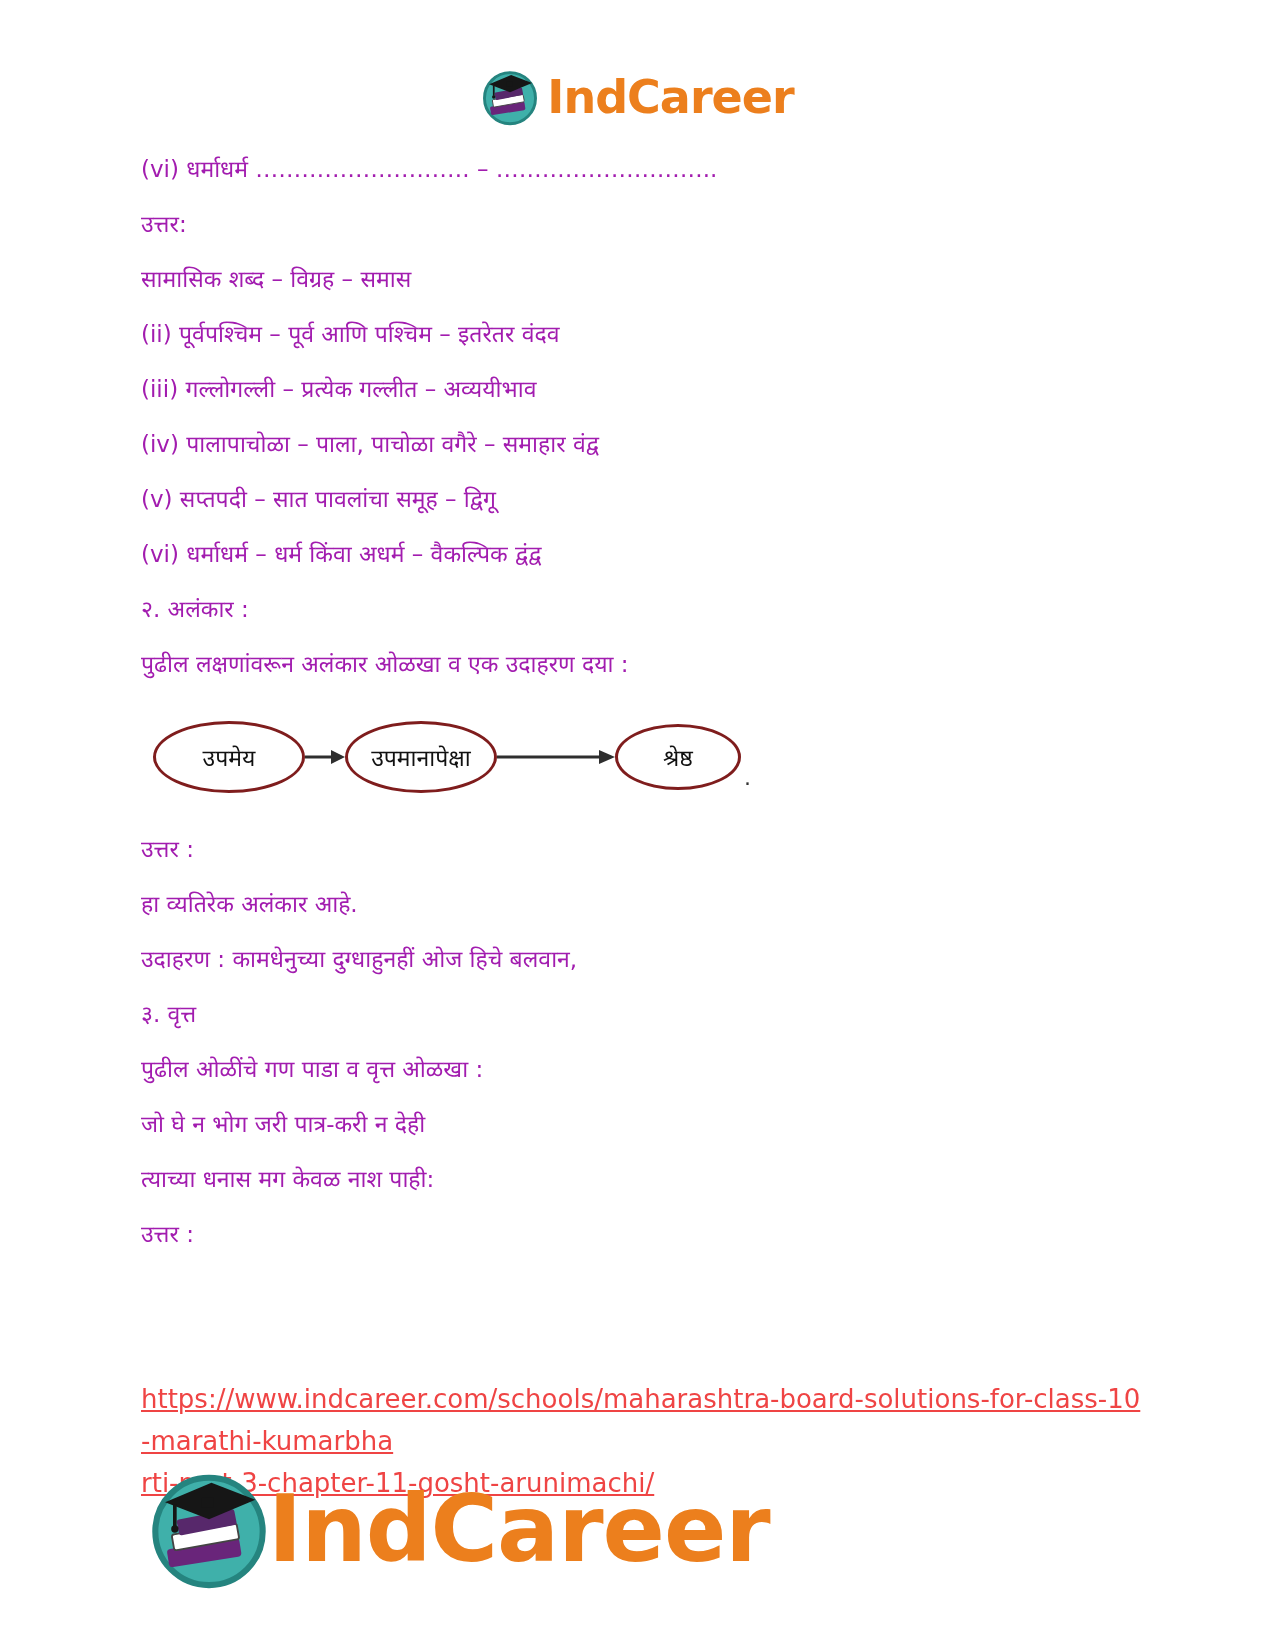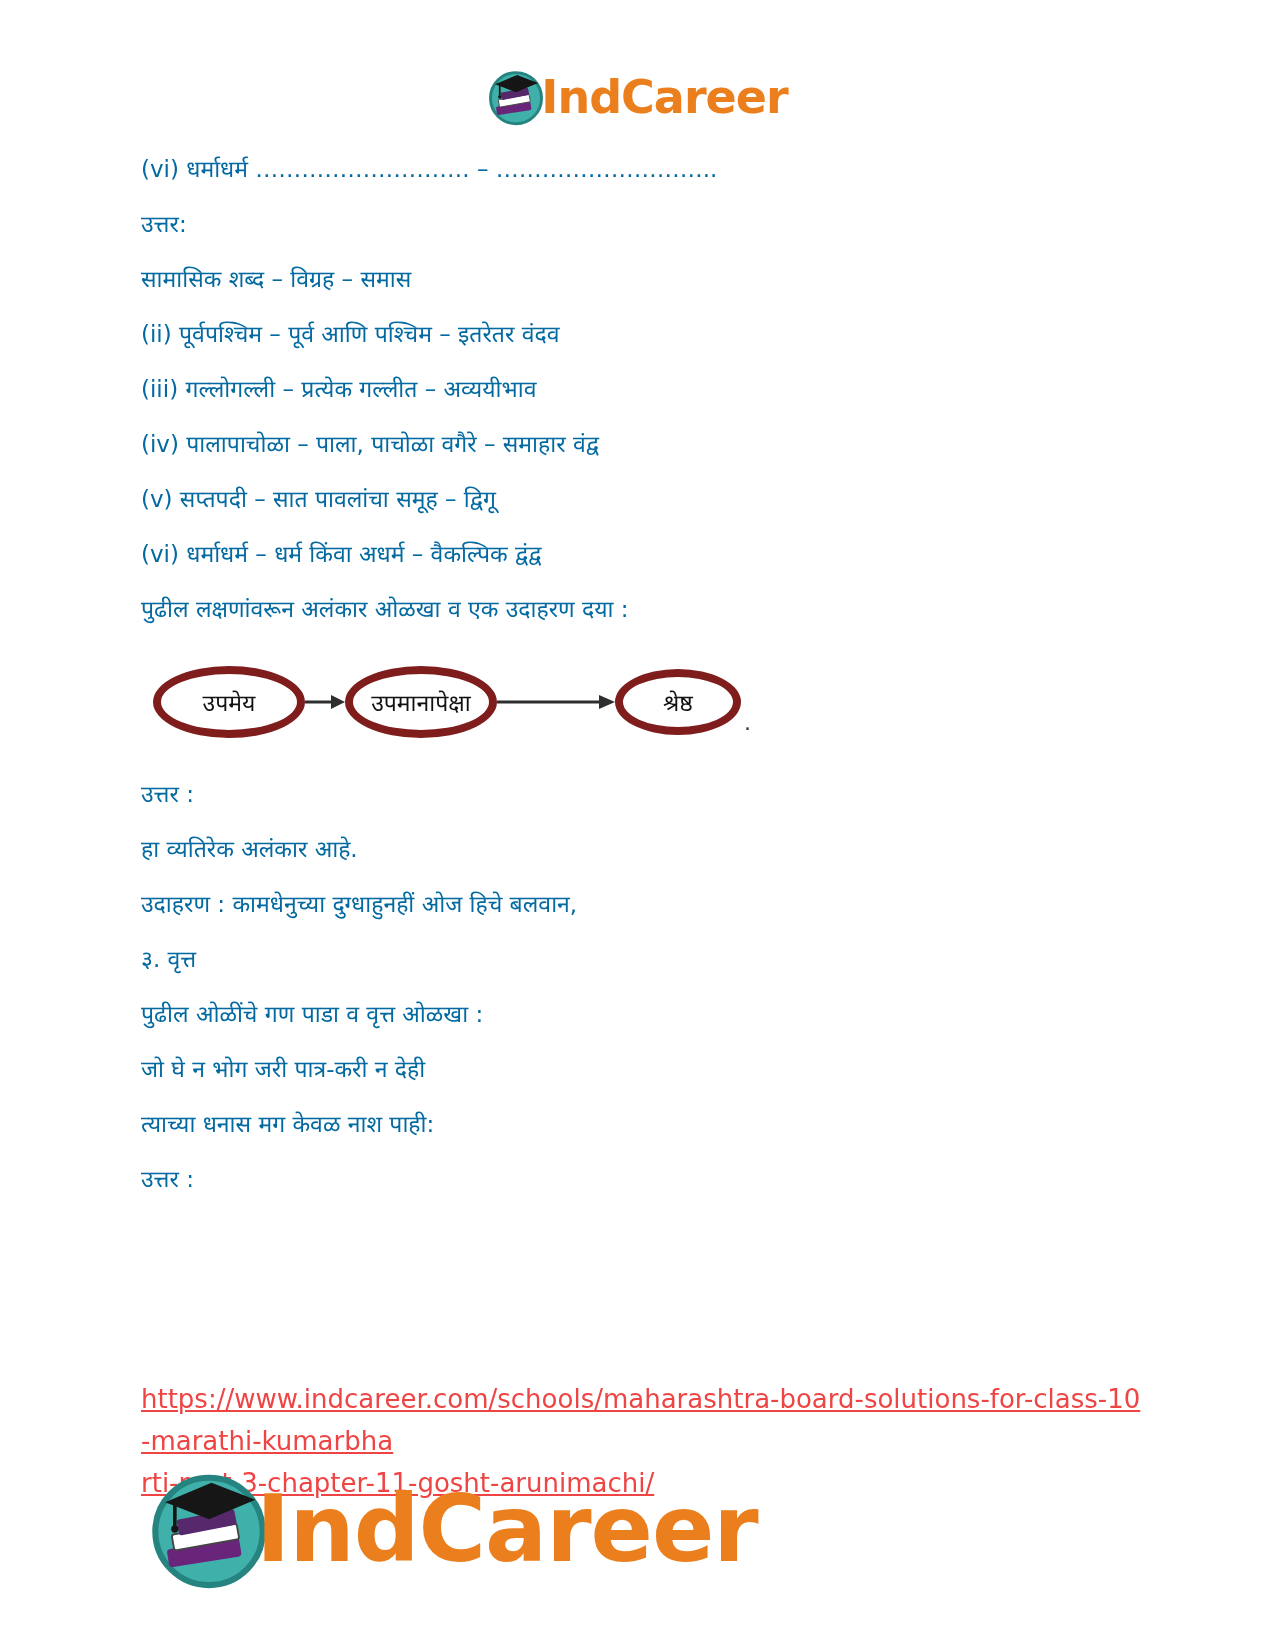--- a/index.html
+++ b/index.html
@@ -11,21 +11,21 @@
     font-family: "DejaVu Sans", "Liberation Sans", sans-serif;
     color: #1c1c1c;
     overflow: hidden;
   }
 
   
   .logo-row {
     position: absolute;
     display: flex;
     align-items: center;
-    gap: 4px;
+    gap: 16px;
   }
   .logo-top {
     top: 68px;
     left: 0;
     width: 1275px;
     justify-content: center;
   }
   .logo-bottom {
     top: 1468px;
     left: 148px;
@@ -44,33 +44,33 @@
   .content {
     position: absolute;
     top: 142px;
     left: 141px;
     width: 1010px;
   }
   .line {
     height: 55px;
     line-height: 55px;
     font-size: 23px;
-    color: #0369a1;
+    color: #a21caf;
     white-space: nowrap;
   }
 
   
   .diagram {
     height: 130px;
     display: flex;
     align-items: center;
     padding: 14px 0 14px 12px;
   }
   .ellipse {
-    border: 8px solid #7f1d1d;
+    border: 3px solid #7f1d1d;
     border-radius: 50%;
     display: flex;
     align-items: center;
     justify-content: center;
     font-size: 23px;
     color: #111;
     flex: 0 0 auto;
   }
   .ellipse-1 { width: 152px; height: 72px; }
   .ellipse-2 { width: 152px; height: 72px; text-align: center; }
@@ -120,20 +120,21 @@
 
 <div class="content">
   <p class="line">(vi) धर्माधर्म ………………………. – ………………………..</p>
   <p class="line">उत्तर:</p>
   <p class="line">सामासिक शब्द – विग्रह – समास</p>
   <p class="line">(ii) पूर्वपश्चिम – पूर्व आणि पश्चिम – इतरेतर वंदव</p>
   <p class="line">(iii) गल्लोगल्ली – प्रत्येक गल्लीत – अव्ययीभाव</p>
   <p class="line">(iv) पालापाचोळा – पाला, पाचोळा वगैरे – समाहार वंद्व</p>
   <p class="line">(v) सप्तपदी – सात पावलांचा समूह – द्विगू</p>
   <p class="line">(vi) धर्माधर्म – धर्म किंवा अधर्म – वैकल्पिक द्वंद्व</p>
+  <p class="line">२. अलंकार :</p>
   <p class="line">पुढील लक्षणांवरून अलंकार ओळखा व एक उदाहरण दया :</p>
 
   <div class="diagram">
     <div class="ellipse ellipse-1">
       <span>उपमेय</span>
     </div>
     <svg class="arrow" width="40" height="16" viewBox="0 0 40 16">
       <line x1="0" y1="8" x2="28" y2="8" stroke="#2e2e2e" stroke-width="3"></line>
       <polygon points="26,1 40,8 26,15" fill="#2e2e2e"></polygon>
     </svg>

